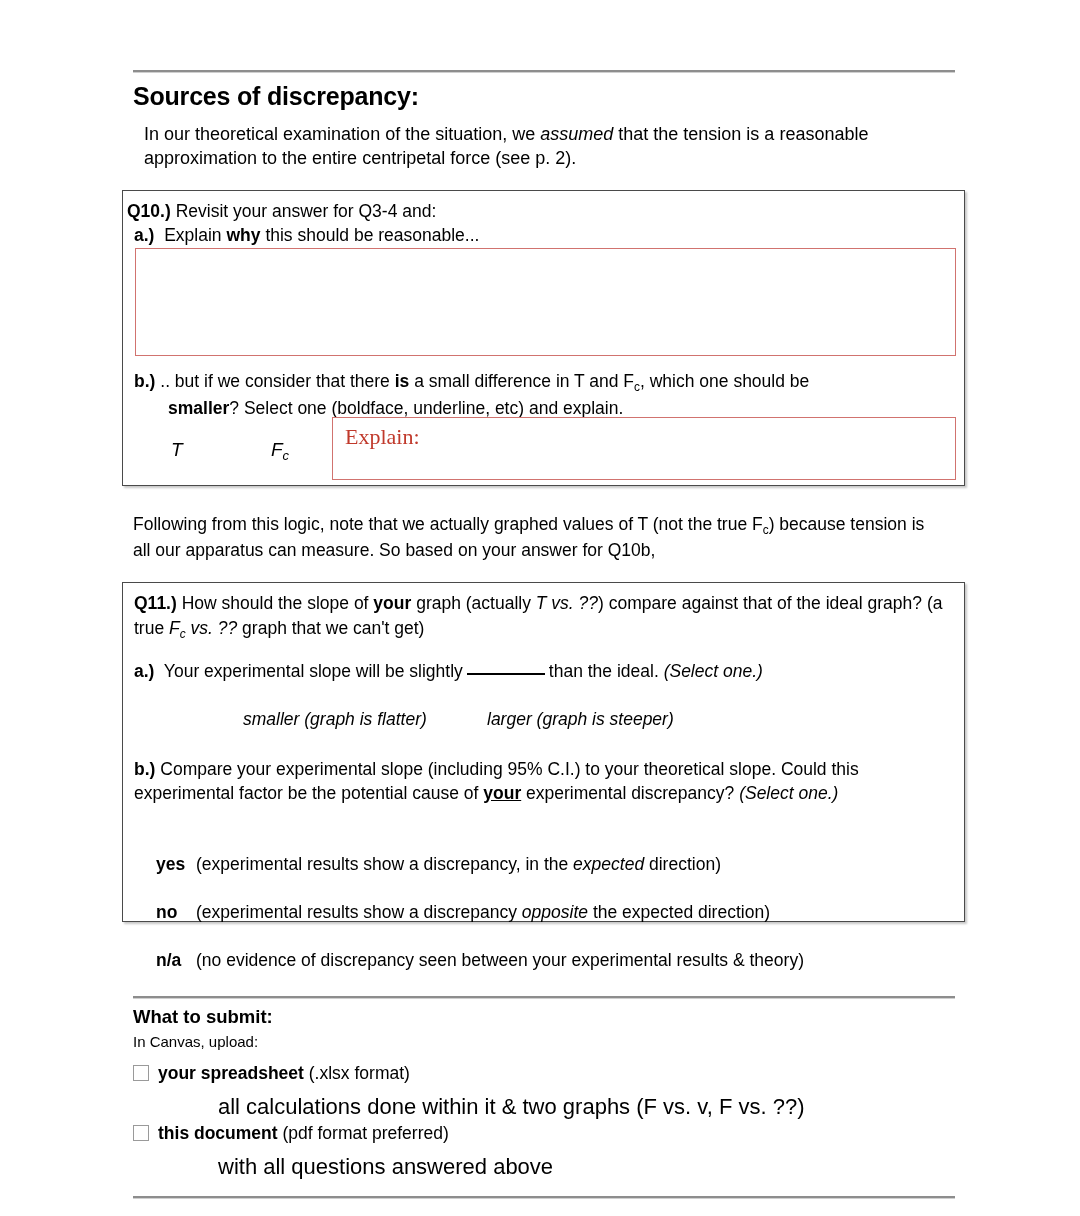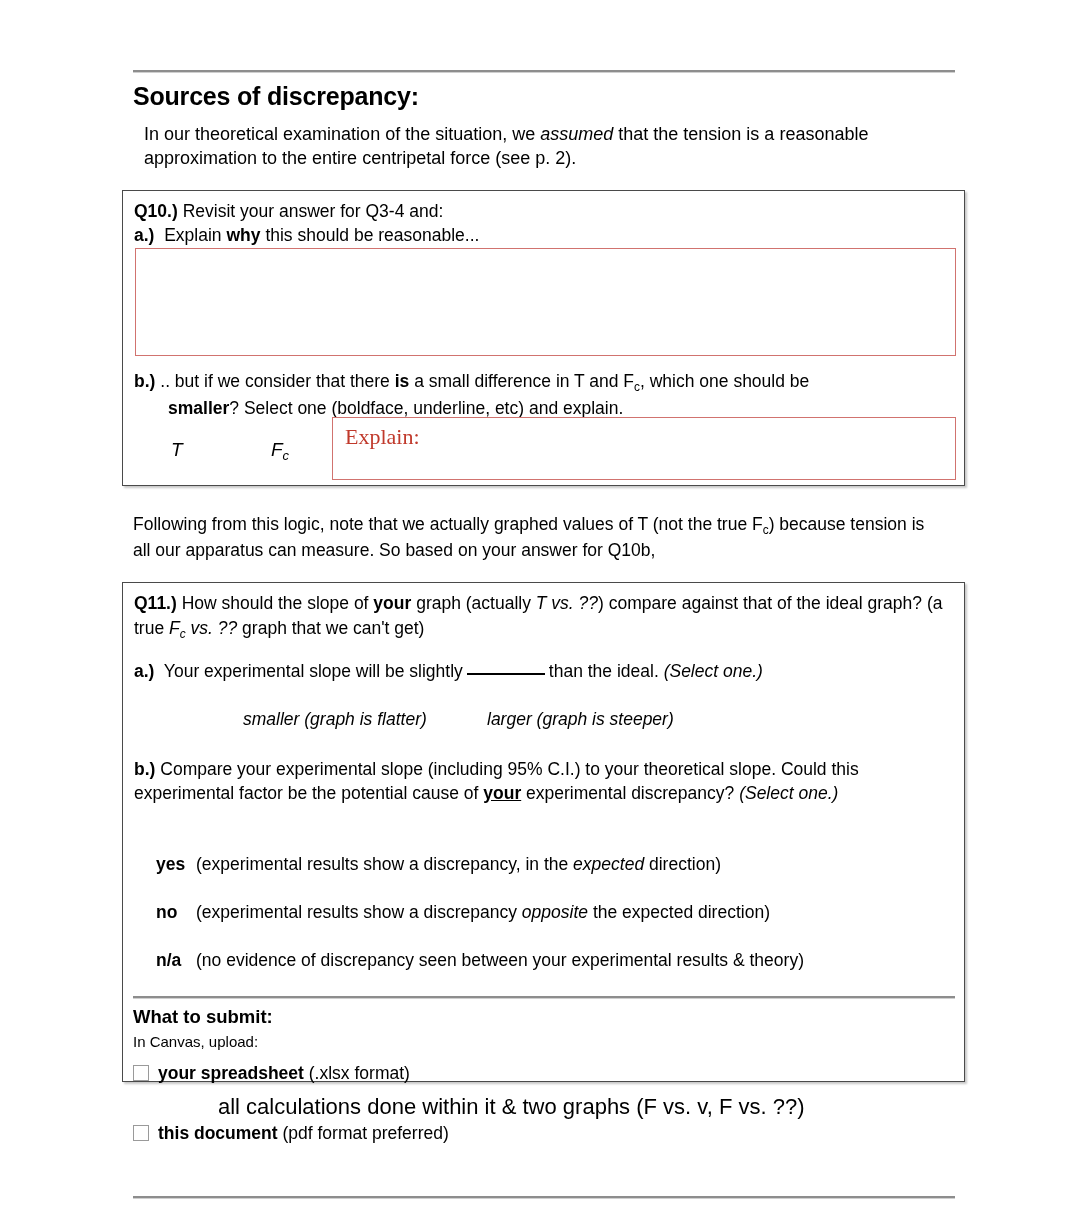--- a/index.html
+++ b/index.html
@@ -62,26 +62,26 @@
   
   .qbox {
     position: absolute;
     left: 122px;
     border: 1.5px solid #4a4a4a;
     background: #ffffff;
     box-shadow: 2px 2px 2px rgba(0,0,0,0.22);
     box-sizing: border-box;
   }
   #q10-box { top: 190px; width: 843px; height: 296px; }
-  #q11-box { top: 582px; width: 843px; height: 500px; }
+  #q11-box { top: 582px; width: 843px; height: 340px; }
 
   
   .q10-line1 {
     position: absolute;
-    left: 11px;
+    left: 4px;
     top: 8px;
     font-size: 17.5px;
     line-height: 24px;
     white-space: nowrap;
   }
   .q10-line2 {
     position: absolute;
     left: 11px;
     top: 32px;
     font-size: 17.5px;
@@ -303,15 +303,16 @@
   <div class="submit-sub">In Canvas, upload:</div>
 
   <div class="cb-row" id="cb-row-1">
     <span class="checkbox"></span><b>your spreadsheet</b> <span>(.xlsx format)</span>
   </div>
   <div class="sub-detail" id="sub-detail-1">all calculations done within it &amp; two graphs (F vs. v,  F vs. ??)</div>
 
   <div class="cb-row" id="cb-row-2">
     <span class="checkbox"></span><b>this document</b> <span>(pdf format preferred)</span>
   </div>
+  <div class="sub-detail" id="sub-detail-2">with all questions answered above</div>
 
   <div class="rule rule-bottom"></div>
 </div>
 
 </body></html>

